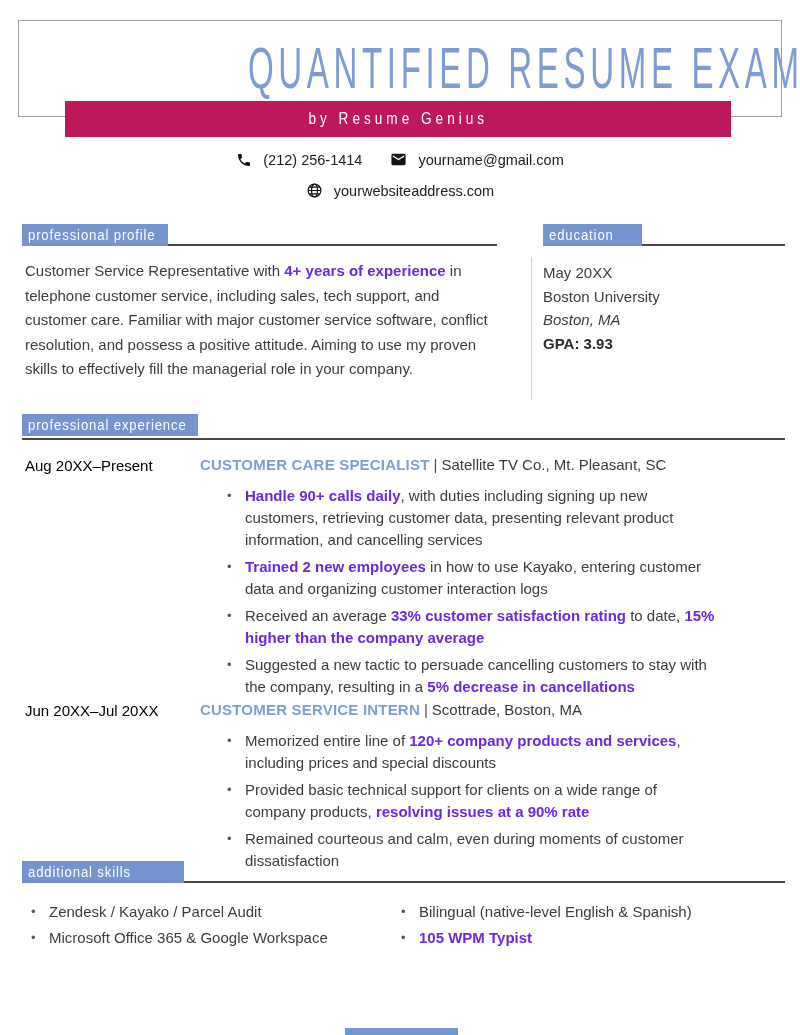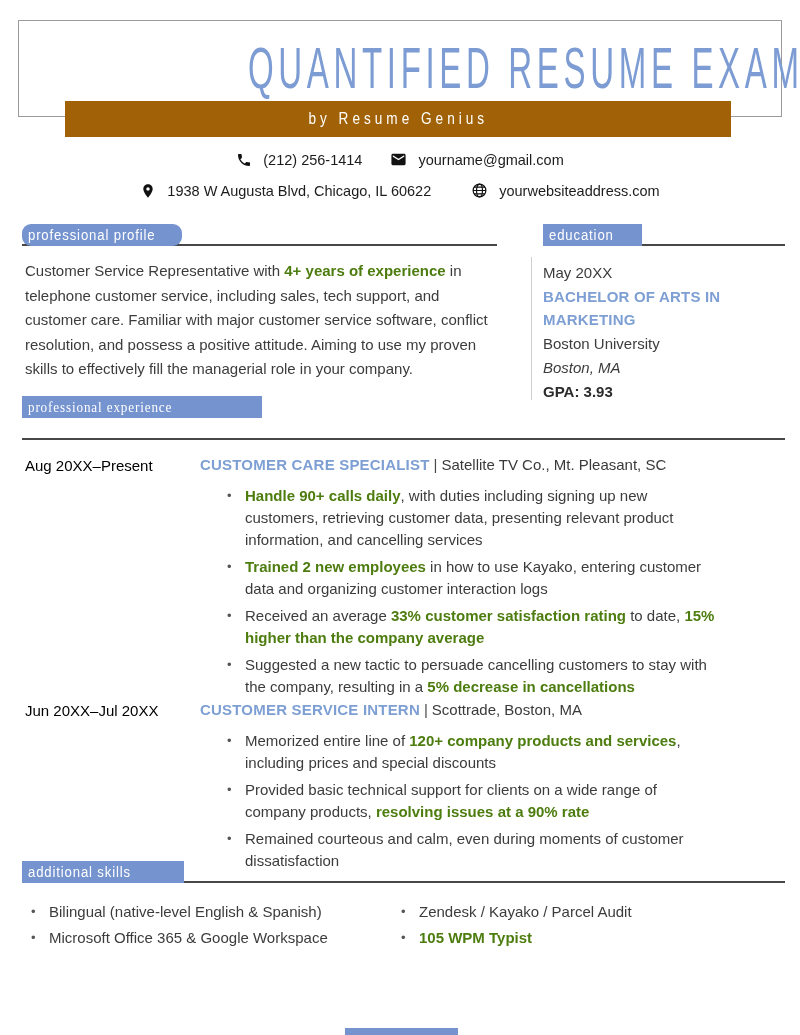--- a/index.html
+++ b/index.html
@@ -2,21 +2,21 @@
 <html><head>
 <meta charset="utf-8">
 <style>
   * { margin:0; padding:0; box-sizing:border-box; }
   body { background:#ffffff; font-family:"Liberation Sans","DejaVu Sans",sans-serif; }
   .page { position:relative; width:800px; height:1035px; background:#ffffff; overflow:hidden; margin:0 auto; }
 
   
   .header-box { position:absolute; left:18px; top:20px; width:764px; height:97px; border:1px solid #9b9b9b; background:#fff; text-align:center; }
   .resume-title { display:inline-block; line-height:95px; font-size:57px; font-weight:400; color:#7c9cd3; letter-spacing:8px; white-space:nowrap; transform:scaleX(0.58); transform-origin:center center; }
-  .byline-banner { position:absolute; left:65px; top:101px; width:666px; height:36px; background:#a16207; text-align:center; z-index:2; }
+  .byline-banner { position:absolute; left:65px; top:101px; width:666px; height:36px; background:#be185d; text-align:center; z-index:2; }
   .byline-text { display:inline-block; line-height:36px; color:#ffffff; font-size:17px; letter-spacing:5px; white-space:nowrap; transform:scaleX(0.8); transform-origin:center center; }
 
   
   .contact-row { position:absolute; left:0; width:800px; display:flex; justify-content:center; align-items:center; }
   .contact-row.r1 { top:151px; gap:28px; }
   .contact-row.r2 { top:182px; gap:40px; }
   .contact-item { display:flex; align-items:center; gap:11px; font-size:14.5px; color:#1c1c1c; }
   .contact-item svg { display:block; }
 
   
@@ -33,21 +33,21 @@
   .edu-gpa { font-weight:700; color:#2b2b2b; }
 
   
   .job-date { position:absolute; left:25px; font-size:15px; color:#000000; }
   .job-title-row { position:absolute; left:200px; font-size:15px; color:#3a3a3a; white-space:nowrap; }
   .job-role { color:#7d9fd3; font-weight:700; letter-spacing:0.2px; }
   .job-pipe { color:#4a4a4a; padding:0 4px; }
   .bullet-list { position:absolute; left:225px; width:492px; list-style:none; }
   .bullet-list li { position:relative; padding-left:20px; font-size:15px; line-height:22px; color:#3c3c3c; margin-bottom:5px; }
   .bullet-list li::before { content:"\2022"; position:absolute; left:2px; top:0; color:#555555; font-size:13px; }
-  .b { font-weight:700; color:#4d7c0f; }
+  .b { font-weight:700; color:#6d28d9; }
 
   
   .skills-grid { position:absolute; left:30px; top:899px; width:745px; display:grid; grid-template-columns:370px 1fr; column-gap:0; list-style:none; }
   .skills-grid li { position:relative; padding-left:19px; font-size:15px; line-height:26px; color:#3c3c3c; }
   .skills-grid li::before { content:"\2022"; position:absolute; left:1px; top:0; color:#555555; font-size:13px; }
 
   
   .footer-accent-bar { position:absolute; left:345px; top:1028px; width:113px; height:7px; background:#7593cf; }
 </style>
 </head>
@@ -76,59 +76,50 @@
         <svg width="17" height="17" viewBox="0 0 24 24" fill="#111111">
             <path d="M20 4H4c-1.1 0-1.99.9-1.99 2L2 18c0 1.1.9 2 2 2h16c1.1 0 2-.9 2-2V6c0-1.1-.9-2-2-2zm0 4l-8 5-8-5V6l8 5 8-5v2z"></path>
           </svg>
       </span>
       <span>yourname@gmail.com</span>
     </div>
   </div>
   <div class="contact-row r2">
     <div class="contact-item">
       <span>
-        <svg width="16" height="16" viewBox="0 0 24 24" fill="#111111">
-            <path d="M12 2C8.13 2 5 5.13 5 9c0 5.25 7 13 7 13s7-7.75 7-13c0-3.87-3.13-7-7-7zm0 9.5c-1.38 0-2.5-1.12-2.5-2.5s1.12-2.5 2.5-2.5 2.5 1.12 2.5 2.5-1.12 2.5-2.5 2.5z"></path>
-          </svg>
-      </span>
-      <span>1938 W Augusta Blvd, Chicago, IL 60622</span>
-    </div>
-    <div class="contact-item">
-      <span>
         <svg width="17" height="17" viewBox="0 0 24 24" fill="none" stroke="#111111" stroke-width="1.7">
             <circle cx="12" cy="12" r="9"></circle>
             <ellipse cx="12" cy="12" rx="4.2" ry="9"></ellipse>
             <path d="M3 12h18M4.3 7.2h15.4M4.3 16.8h15.4"></path>
           </svg>
       </span>
       <span>yourwebsiteaddress.com</span>
     </div>
   </div>
 
   <div class="section-line" style="left:22px; top:244px; width:475px;"></div>
-  <div class="section-tab" style="left:22px; top:224px; width:160px;border-radius:9px;">
+  <div class="section-tab" style="left:22px; top:224px; width:146px;">
     <span class="tab-label">professional profile</span>
   </div>
   <p class="profile-paragraph"><span>Customer Service Representative with </span><span class="b">4+ years of experience</span><span> in telephone customer service, including sales, tech support, and customer care. Familiar with major customer service software, conflict resolution, and possess a positive attitude. Aiming to use my proven skills to effectively fill the managerial role in your company.</span></p>
 
   <div class="section-line" style="left:543px; top:244px; width:242px;"></div>
   <div class="section-tab" style="left:543px; top:224px; width:99px;">
     <span class="tab-label">education</span>
   </div>
   <div class="col-divider"></div>
   <div class="edu-body">
     <div>May 20XX</div>
-    <div class="edu-degree">BACHELOR OF ARTS IN MARKETING</div>
     <div>Boston University</div>
     <div class="edu-location">Boston, MA</div>
     <div class="edu-gpa">GPA: 3.93</div>
   </div>
 
   <div class="section-line" style="left:22px; top:438px; width:763px;"></div>
-  <div class="section-tab" style="left:22px; top:396px; width:240px;font-family:Liberation Serif, serif;">
+  <div class="section-tab" style="left:22px; top:414px; width:176px;">
     <span class="tab-label">professional experience</span>
   </div>
 
   <div class="job-date" style="top:457px;">Aug 20XX–Present</div>
   <div class="job-title-row" style="top:456px;">
     <span class="job-role">CUSTOMER CARE SPECIALIST</span><span class="job-pipe">|</span><span>Satellite TV Co., Mt. Pleasant, SC</span>
   </div>
   <ul class="bullet-list" style="top:485px;">
     <li><span class="b">Handle 90+ calls daily</span><span>, with duties including signing up new customers, retrieving customer data, presenting relevant product information, and cancelling services</span></li>
     <li><span class="b">Trained 2 new employees</span><span> in how to use Kayako, entering customer data and organizing customer interaction logs</span></li>
@@ -144,21 +135,21 @@
     <li><span>Memorized entire line of </span><span class="b">120+ company products and services</span><span>, including prices and special discounts</span></li>
     <li><span>Provided basic technical support for clients on a wide range of company products, </span><span class="b">resolving issues at a 90% rate</span></li>
     <li><span>Remained courteous and calm, even during moments of customer dissatisfaction</span></li>
   </ul>
 
   <div class="section-line" style="left:22px; top:881px; width:763px;"></div>
   <div class="section-tab" style="left:22px; top:861px; width:162px;">
     <span class="tab-label">additional skills</span>
   </div>
   <ul class="skills-grid">
+    <li><span>Zendesk / Kayako / Parcel Audit</span></li>
     <li><span>Bilingual (native-level English &amp; Spanish)</span></li>
-    <li><span>Zendesk / Kayako / Parcel Audit</span></li>
     <li><span>Microsoft Office 365 &amp; Google Workspace</span></li>
     <li><span class="b">105 WPM Typist</span></li>
   </ul>
 
   <div class="footer-accent-bar"></div>
 
 </div>
 
 </body></html>

